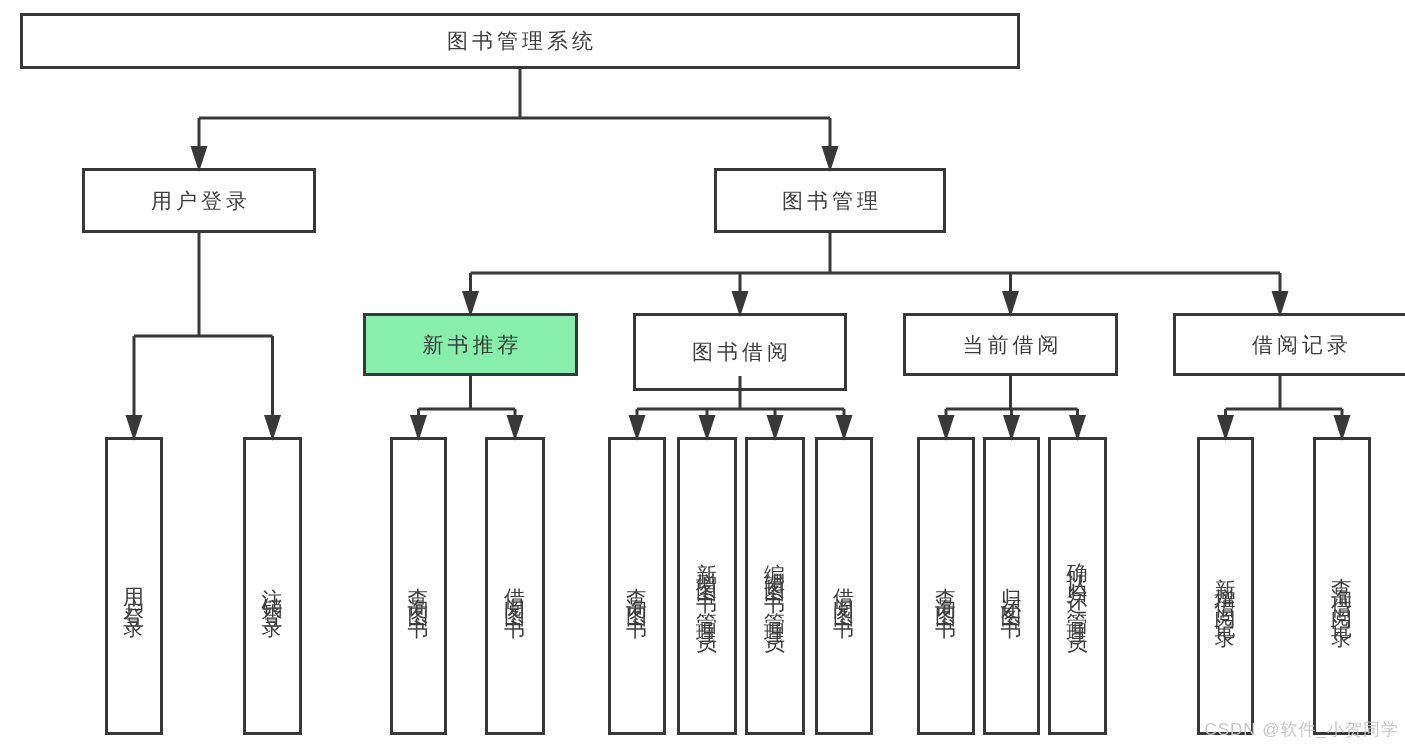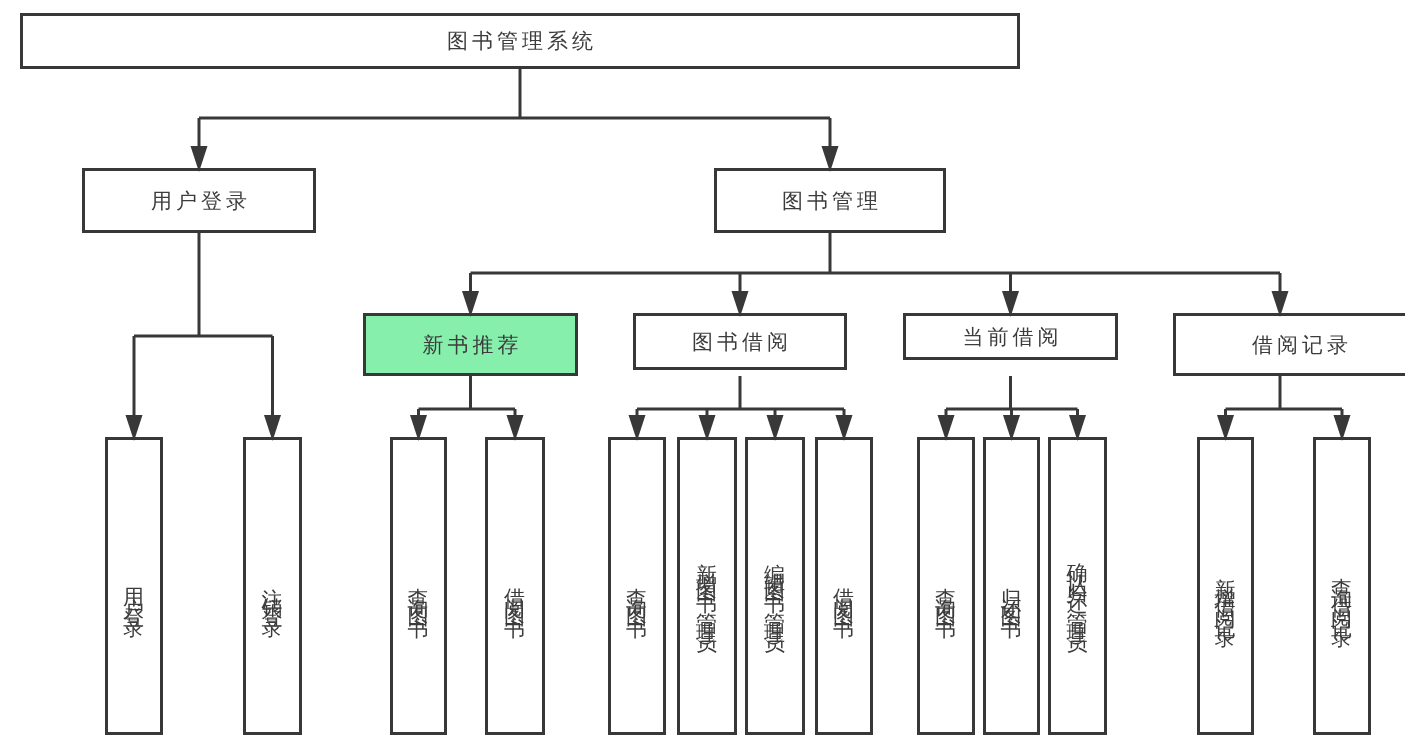--- a/index.html
+++ b/index.html
@@ -117,24 +117,24 @@
       </div>
       <div class="node node-h" style="left: 82px; top: 168px; width: 234px; height: 65px; border-color: rgb(56, 56, 56); background: rgb(255, 255, 255);">
         <span class="node-label" style="color: rgb(60, 60, 60);">用户登录</span>
       </div>
       <div class="node node-h" style="left: 714px; top: 168px; width: 232px; height: 65px; border-color: rgb(56, 56, 56); background: rgb(255, 255, 255);">
         <span class="node-label" style="color: rgb(60, 60, 60);">图书管理</span>
       </div>
       <div class="node node-h" style="left: 363px; top: 313px; width: 215px; height: 63px; border-color: rgb(56, 56, 56); background: #86efac;">
         <span class="node-label" style="color: rgb(60, 60, 60);">新书推荐</span>
       </div>
-      <div class="node node-h" style="left: 633px; top: 313px; width: 214px; height: 57px; border-color: rgb(56, 56, 56); background: rgb(255, 255, 255);">
+      <div class="node node-h" style="left: 633px; top: 313px; width: 214px; height: 78px; border-color: rgb(56, 56, 56); background: rgb(255, 255, 255);">
         <span class="node-label" style="color: rgb(60, 60, 60);">图书借阅</span>
       </div>
-      <div class="node node-h" style="left: 903px; top: 313px; width: 215px; height: 47px; border-color: rgb(56, 56, 56); background: rgb(255, 255, 255);">
+      <div class="node node-h" style="left: 903px; top: 313px; width: 215px; height: 63px; border-color: rgb(56, 56, 56); background: rgb(255, 255, 255);">
         <span class="node-label" style="color: rgb(60, 60, 60);">当前借阅</span>
       </div>
       <div class="node node-h" style="left: 1173px; top: 313px; width: 254px; height: 63px; border-color: rgb(56, 56, 56); background: rgb(255, 255, 255);">
         <span class="node-label" style="color: rgb(60, 60, 60);">借阅记录</span>
       </div>
       <div class="node node-v" style="left: 105px; top: 437px; width: 58px; height: 298px; border-color: rgb(56, 56, 56); background: rgb(255, 255, 255);">
         <span class="node-label" style="color: rgb(60, 60, 60);">用户登录</span>
       </div>
       <div class="node node-v" style="left: 243px; top: 437px; width: 59px; height: 298px; border-color: rgb(56, 56, 56); background: rgb(255, 255, 255);">
         <span class="node-label" style="color: rgb(60, 60, 60);">注销登录</span>
@@ -166,13 +166,14 @@
       <div class="node node-v" style="left: 1048px; top: 437px; width: 59px; height: 298px; border-color: rgb(56, 56, 56); background: rgb(255, 255, 255);">
         <span class="node-label" style="color: rgb(60, 60, 60);">确认归还（管理员）</span>
       </div>
       <div class="node node-v" style="left: 1197px; top: 437px; width: 57px; height: 298px; border-color: rgb(56, 56, 56); background: rgb(255, 255, 255);">
         <span class="node-label" style="color: rgb(60, 60, 60);">新增借阅记录</span>
       </div>
       <div class="node node-v" style="left: 1313px; top: 437px; width: 58px; height: 298px; border-color: rgb(56, 56, 56); background: rgb(255, 255, 255);">
         <span class="node-label" style="color: rgb(60, 60, 60);">查询借阅记录</span>
       </div>
     </div>
+  <div id="watermark">CSDN @软件_小贺同学</div>
 </div>
 
 </body></html>

